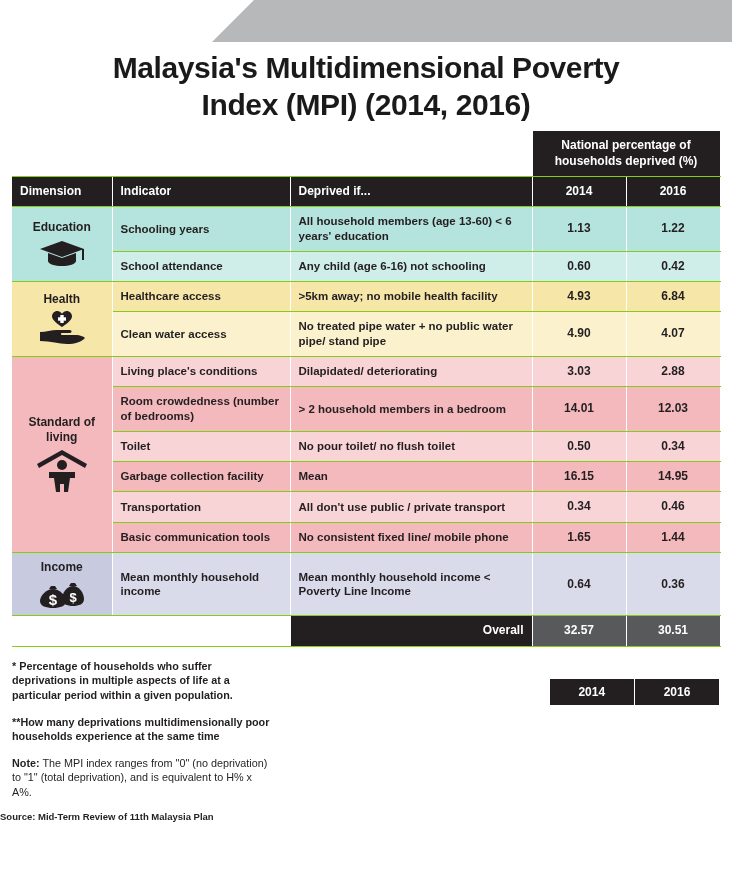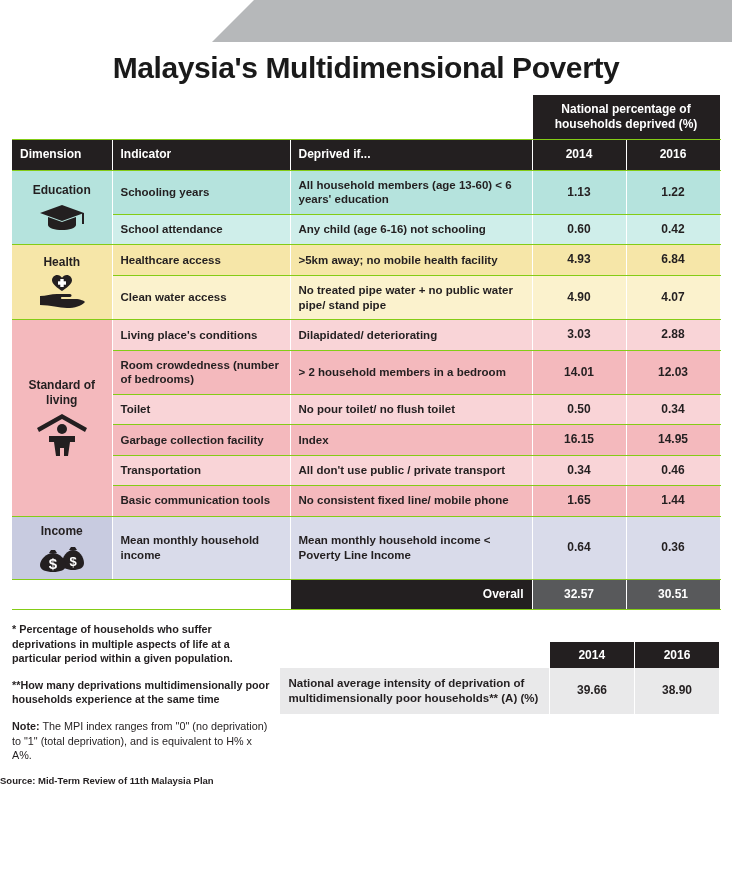--- a/index.html
+++ b/index.html
@@ -212,20 +212,21 @@
 </style>
 </head>
 <body>
 
 <div class="topbar">
   <div class="grey"></div>
 </div>
 
 <div class="title-wrap">
   <div class="t">Malaysia's Multidimensional Poverty</div>
+  <div class="t">Index (MPI) (2014, 2016)</div>
 </div>
 
 <div class="tbl-zone">
 <table class="main">
   <colgroup>
         <col class="c1">
         <col class="c2">
         <col class="c3">
         <col class="c4">
         <col class="c5">
@@ -308,21 +309,21 @@
       <td class="num g-sol">12.03</td>
     </tr>
     <tr>
       <td class="ind g-sol-l">Toilet</td>
       <td class="dep g-sol-l">No pour toilet/ no flush toilet</td>
       <td class="num g-sol-l">0.50</td>
       <td class="num g-sol-l">0.34</td>
     </tr>
     <tr>
       <td class="ind g-sol">Garbage collection facility</td>
-      <td class="dep g-sol">Index</td>
+      <td class="dep g-sol">Mean</td>
       <td class="num g-sol">16.15</td>
       <td class="num g-sol">14.95</td>
     </tr>
     <tr>
       <td class="ind g-sol-l">Transportation</td>
       <td class="dep g-sol-l">All don't use public / private transport</td>
       <td class="num g-sol-l">0.34</td>
       <td class="num g-sol-l">0.46</td>
     </tr>
     <tr>
@@ -372,22 +373,17 @@
         <col class="m1">
         <col class="m2">
         <col class="m3">
       </colgroup>
     <tbody>
       <tr>
         <th class="mblank"></th>
         <th class="mh">2014</th>
         <th class="mh">2016</th>
       </tr>
-      <tr>
-        <td>National average intensity of deprivation of multidimensionally poor households** (A) (%)</td>
-        <td class="n">39.66</td>
-        <td class="n">38.90</td>
-      </tr>
     </tbody>
   </table>
 </div>
 
 <div class="source">Source: Mid-Term Review of 11th Malaysia Plan</div>
 
 </body></html>

